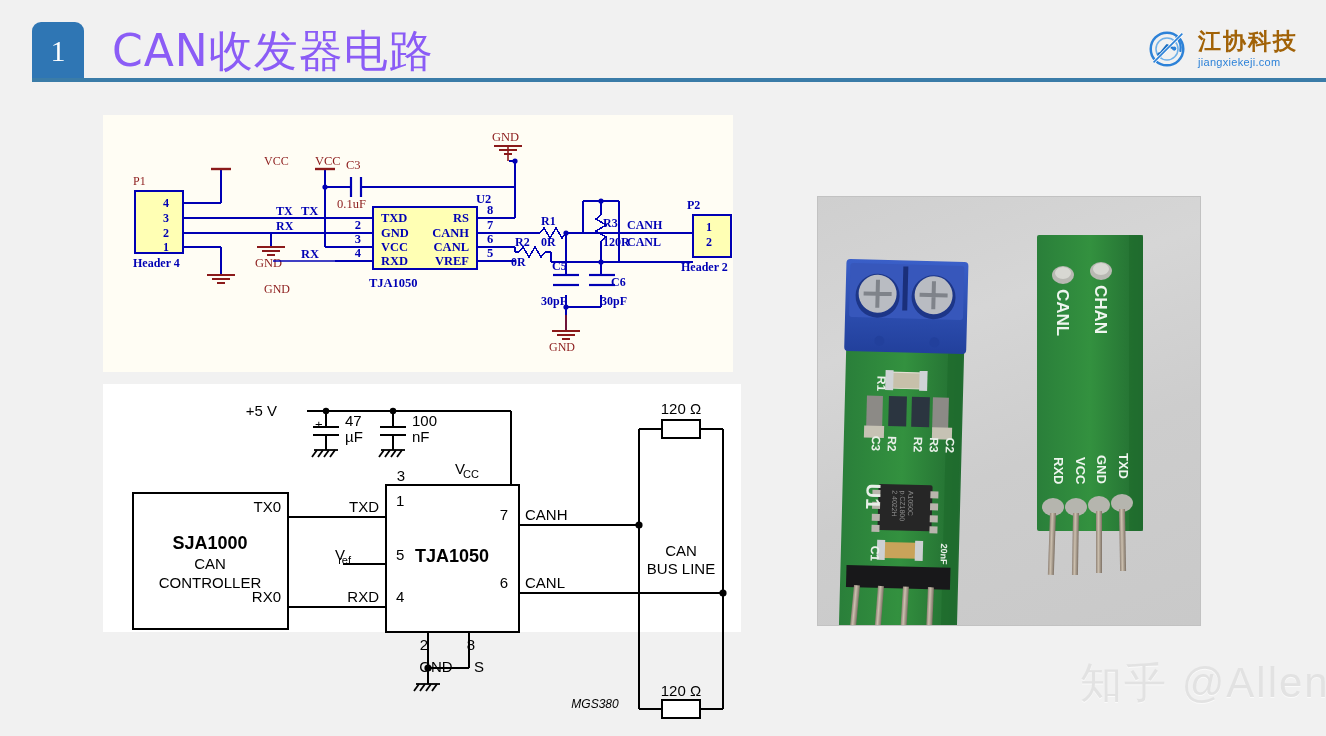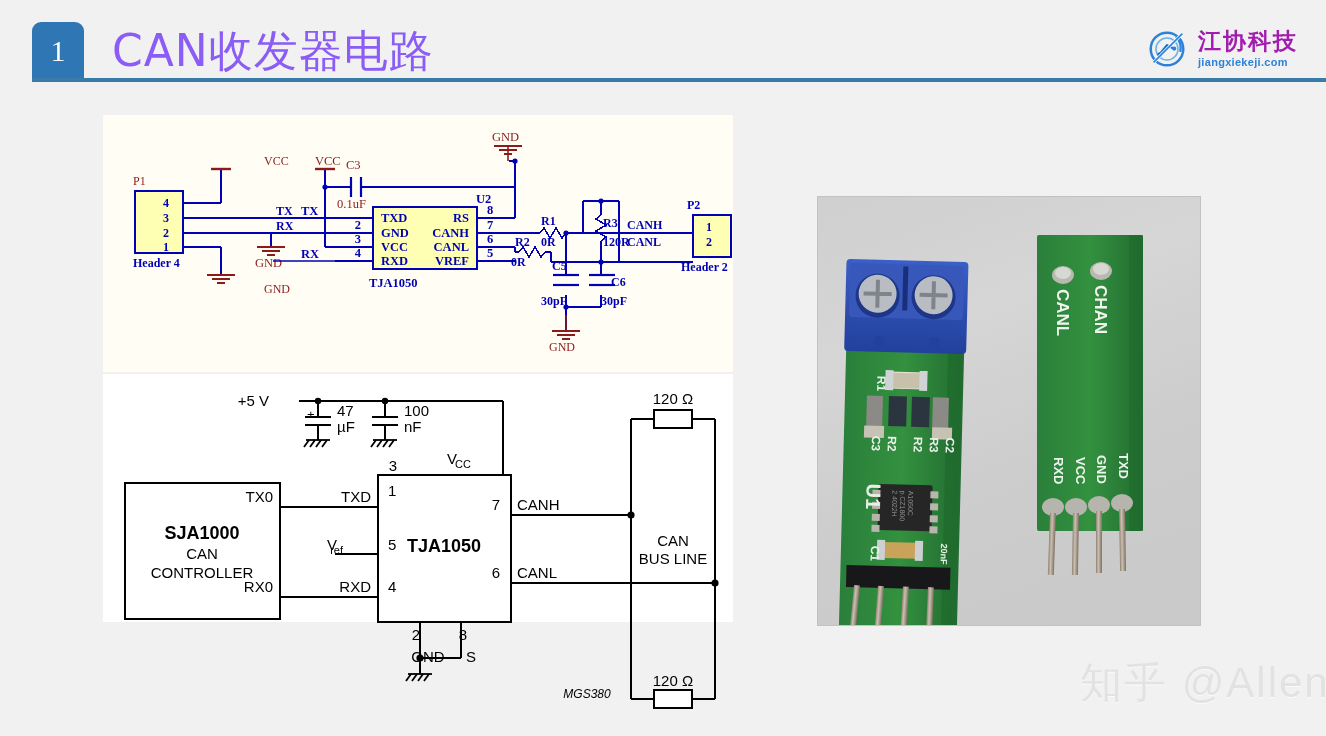--- a/index.html
+++ b/index.html
@@ -23,28 +23,28 @@
     font-family:"DejaVu Sans","Liberation Sans",sans-serif;font-weight:400;
     white-space:nowrap;
   }
   #title-rule{position:absolute;left:32px;top:78px;width:1294px;height:4px;background:#3a7ca8;}
   #badge-foot{position:absolute;left:32px;top:78px;width:52px;height:4px;background:#2f76b4;}
 
   
   #logo{position:absolute;right:28px;top:24px;height:50px;display:flex;align-items:center;gap:8px;}
   #logo-mark{width:46px;height:46px;}
   #logo-text{display:flex;flex-direction:column;line-height:1;}
-  #logo-cn{font-size:23px;color:#a21caf;font-weight:bold;letter-spacing:2px;
+  #logo-cn{font-size:23px;color:#a16207;font-weight:bold;letter-spacing:2px;
            font-family:"DejaVu Sans","Liberation Sans",sans-serif;}
-  #logo-en{font-size:11px;color:#2d82d8;letter-spacing:.3px;margin-top:4px;font-weight:bold;}
+  #logo-en{font-size:11px;color:#2d82d8;letter-spacing:.3px;margin-top:4px;font-weight:normal;}
 
   
   .panel{position:absolute;}
   #sch-panel{left:103px;top:115px;width:630px;height:257px;background:#fffdf4;}
-  #blk-panel{left:103px;top:374px;width:630px;height:248px;background:#ffffff;}
+  #blk-panel{left:103px;top:384px;width:630px;height:248px;background:#ffffff;padding-left:8px;}
   #photo-panel{left:817px;top:196px;width:384px;height:430px;
      background:linear-gradient(160deg,#cfcfcf 0%,#d6d6d6 30%,#cdcdcd 60%,#c9c9c9 100%);
      border:1px solid #c2c2c2;box-sizing:border-box;}
 
   
   #watermark{position:absolute;left:1080px;top:655px;font-size:42px;color:#e2e2e2;
      letter-spacing:2px;font-family:Liberation Sans, sans-serif;
      text-shadow:0 1px 0 #fafafa;white-space:nowrap;}
 
   svg{display:block;}

